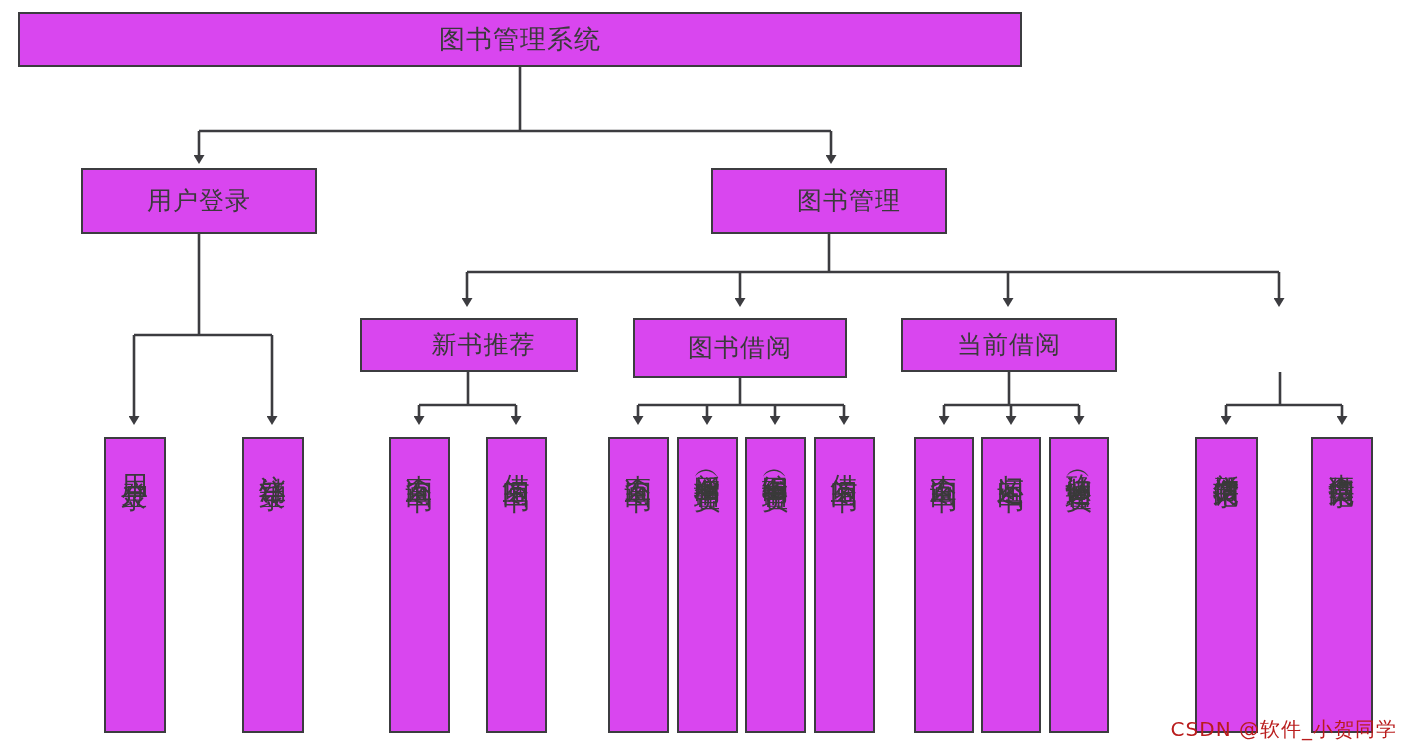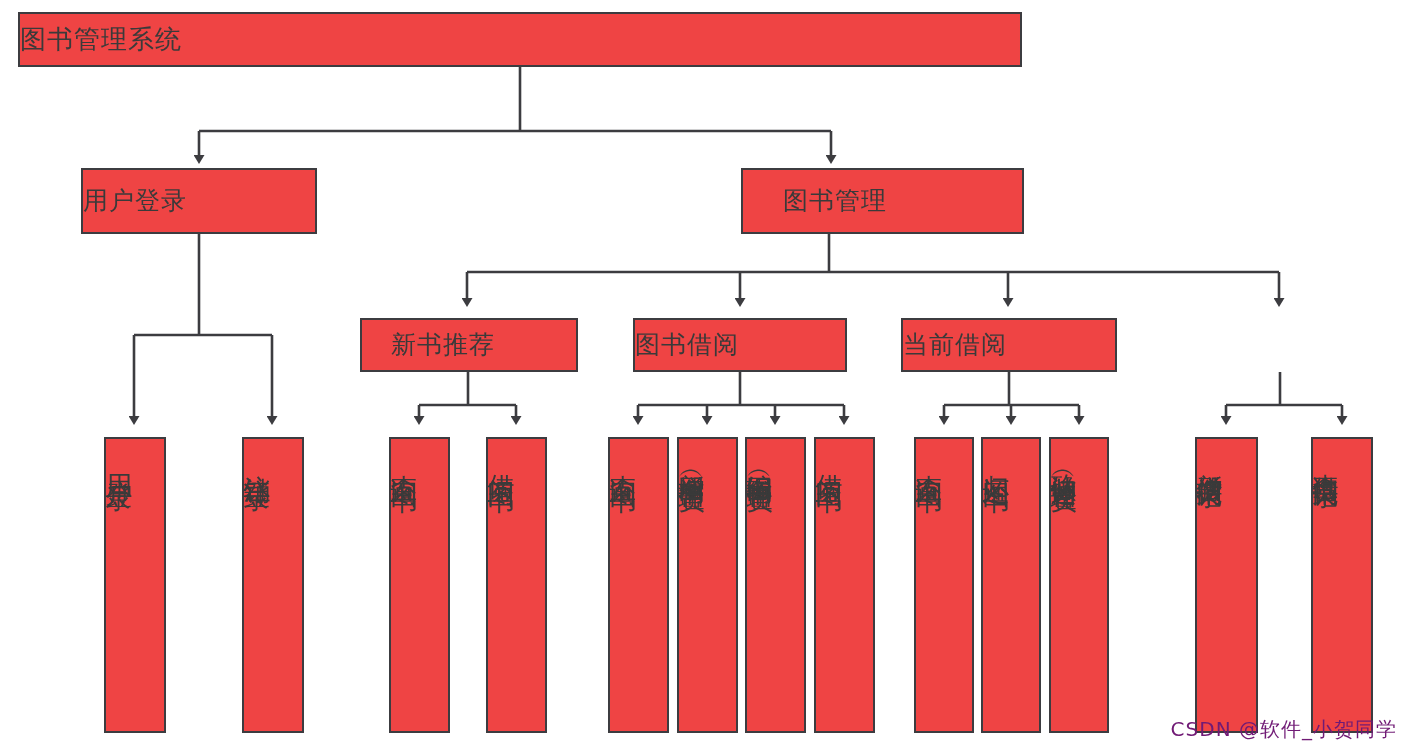--- a/index.html
+++ b/index.html
@@ -10,23 +10,24 @@
     overflow:hidden;
   }
   #canvas{position:relative;width:1405px;height:747px;}
 
   svg.links{position:absolute;left:0;top:0;width:1405px;height:747px;pointer-events:none;}
 
   .node{
     position:absolute;
     box-sizing:border-box;
     border:2.5px solid #3c3c40;
-    background:#ef4444;
+    background:#d946ef;
     display:flex;
     align-items:center;
+    justify-content:center;
     color:#3a3a3a;
   }
   .node .lbl{
     display:block;
     white-space:nowrap;
     line-height:1.18;
   }
 
   
   .h-node .lbl{
@@ -47,21 +48,21 @@
     letter-spacing:4px;
     line-height:1;
   }
   .leaf.tall .lbl{font-size:26px;letter-spacing:2px;}
 
   #watermark{
     position:absolute;
     right:8px;
     bottom:4px;
     font-size:20px;
-    color:#701a75;
+    color:#b91c1c;
     letter-spacing:1px;
     white-space:nowrap;
   }
 </style>
 </head>
 <body>
 
 <div id="canvas">
 
   <svg class="links" viewBox="0 0 1405 747">
@@ -114,28 +115,28 @@
     </g>
   </svg>
 
   <div class="node h-node root" style="left:18px;top:12px;width:1004px;height:55px;">
     <span class="lbl">图书管理系统</span>
   </div>
 
   <div class="node h-node" style="left:81px;top:168px;width:236px;height:66px;">
     <span class="lbl">用户登录</span>
   </div>
-  <div class="node h-node" style="left:741px;top:168px;width:283px;height:66px;padding-left:40px;">
+  <div class="node h-node" style="left:711px;top:168px;width:236px;height:66px;padding-left:40px;">
     <span class="lbl">图书管理</span>
   </div>
 
   <div class="node h-node" style="left:360px;top:318px;width:218px;height:54px;padding-left:29px;">
     <span class="lbl">新书推荐</span>
   </div>
-  <div class="node h-node" style="left:633px;top:318px;width:214px;height:54px;">
+  <div class="node h-node" style="left:633px;top:318px;width:214px;height:60px;">
     <span class="lbl">图书借阅</span>
   </div>
   <div class="node h-node" style="left:901px;top:318px;width:216px;height:54px;font-family:Liberation Serif, serif;">
     <span class="lbl">当前借阅</span>
   </div>
 
   <div class="node leaf" style="left:104px;top:437px;width:62px;height:296px;">
     <span class="lbl">用户登录</span>
   </div>
   <div class="node leaf" style="left:242px;top:437px;width:62px;height:296px;">

